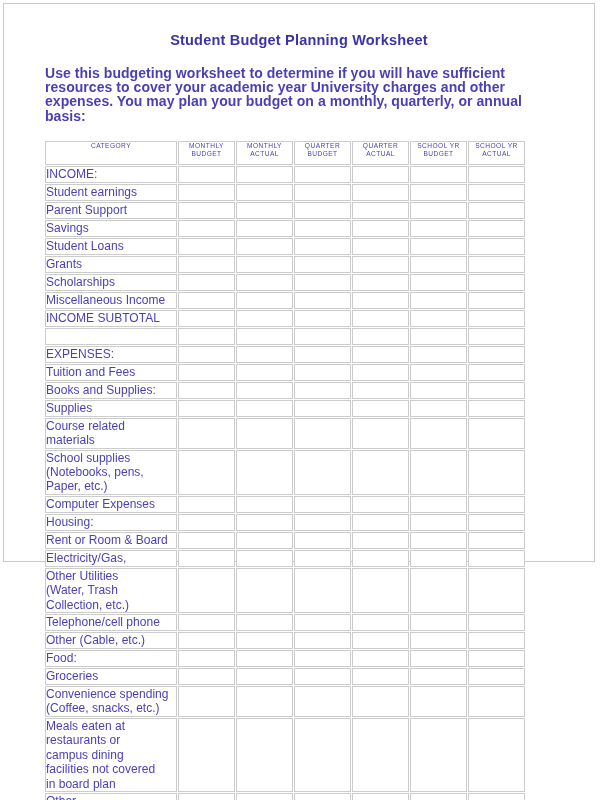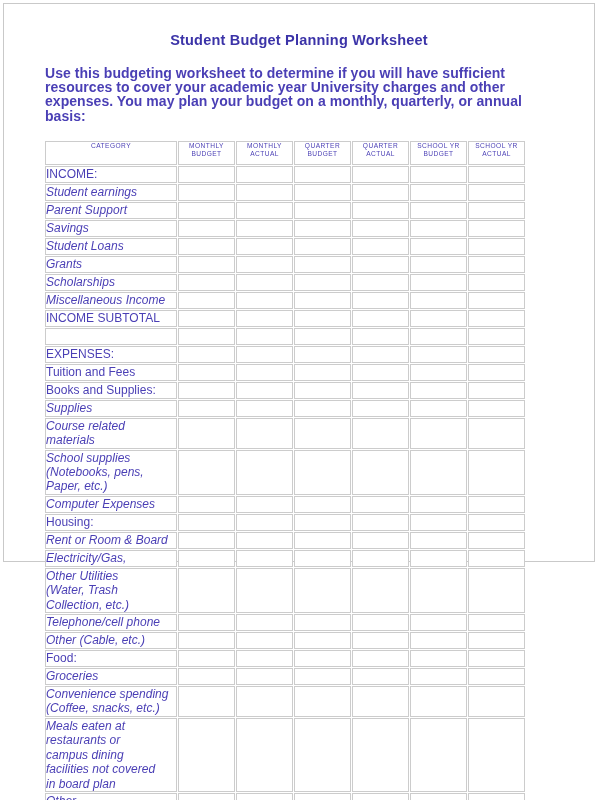--- a/index.html
+++ b/index.html
@@ -84,21 +84,20 @@
   .cat {
     font-size: 12px;
     color: #4a3fb5;
     line-height: 14.4px;
     padding: 1px 2px 1px 3px;
     white-space: pre-line;
     letter-spacing: 0.02px;
   }
   .cat.indent {
     padding-left: 7px;
-    font-style: italic;
   }
   .cat.blank {
     height: 15px;
   }
 </style>
 </head>
 <body>
 
 <div id="page">
 

